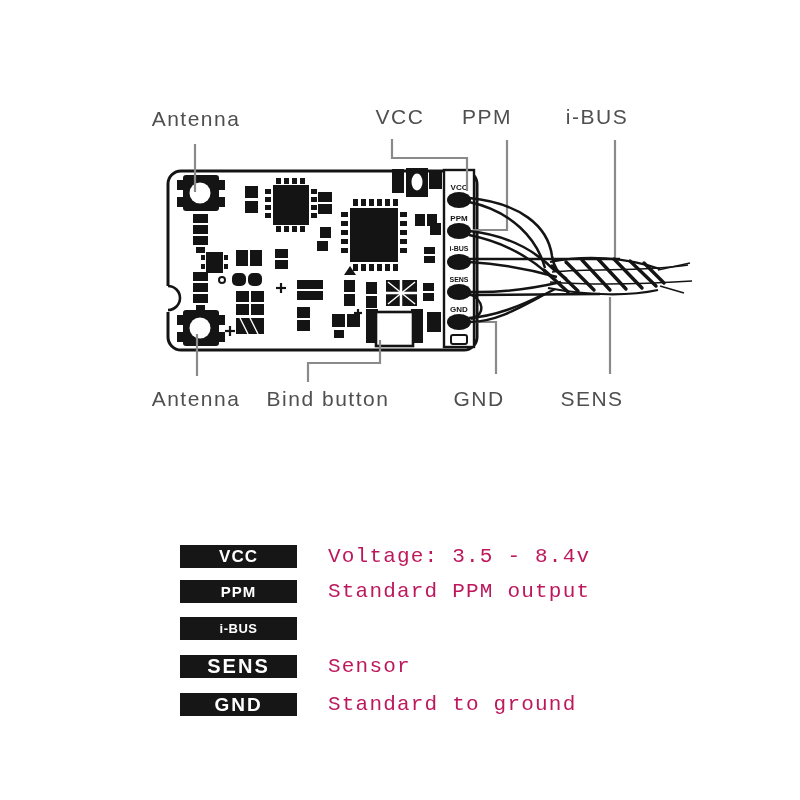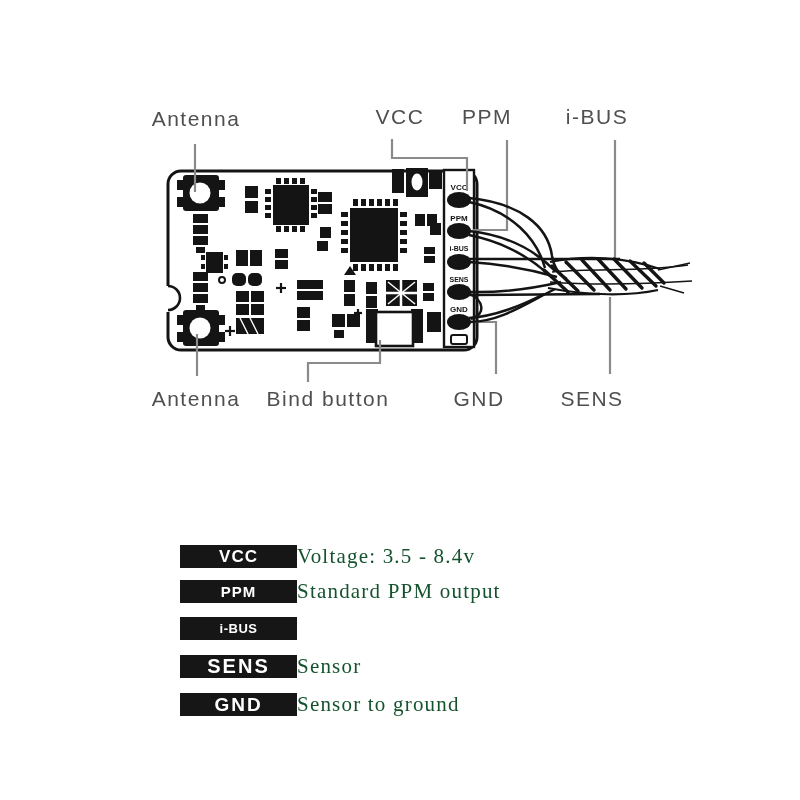--- a/index.html
+++ b/index.html
@@ -8,22 +8,22 @@
   svg{position:absolute;left:0;top:0;}
   .lbl{font-family:"Liberation Sans",sans-serif;font-size:21px;fill:#4f4f4f;
        letter-spacing:1.5px;text-anchor:middle;}
   .padlbl{font-family:"Liberation Sans",sans-serif;font-size:8px;font-weight:bold;
           fill:#141414;text-anchor:middle;letter-spacing:0;}
   .padlbl.small{font-size:7px;}
   .legend-row{position:absolute;left:180px;display:flex;align-items:center;height:23px;}
   .tagbox{width:117px;height:23px;background:#161616;color:#ffffff;display:flex;
           align-items:center;justify-content:center;font-weight:bold;
           font-family:"Liberation Sans",sans-serif;letter-spacing:1px;}
-  .desc{color:#14532d;font-size:21px;letter-spacing:1.2px;
-        white-space:nowrap;font-family:Liberation Serif, serif;}
+  .desc{margin-left:31px;color:#be185d;font-size:21px;letter-spacing:1.2px;
+        white-space:nowrap;font-family:Liberation Mono, monospace;}
   .r0 .tagbox{font-size:17px;}
   .r1 .tagbox{font-size:15px;}
   .r2 .tagbox{font-size:13px;letter-spacing:.5px;}
   .r3 .tagbox{font-size:20px;letter-spacing:2px;}
   .r4 .tagbox{font-size:19px;letter-spacing:2px;}
 </style>
 </head>
 <body>
 
 <div class="page">
@@ -276,16 +276,16 @@
     </div>
     <div class="legend-row r2" style="top:617px">
       <div class="tagbox">i-BUS</div>
     </div>
     <div class="legend-row r3" style="top:655px">
       <div class="tagbox">SENS</div>
       <div class="desc">Sensor</div>
     </div>
     <div class="legend-row r4" style="top:693px">
       <div class="tagbox">GND</div>
-      <div class="desc">Sensor to ground</div>
+      <div class="desc">Standard to ground</div>
     </div>
   </div>
 </div>
 
 </body></html>

